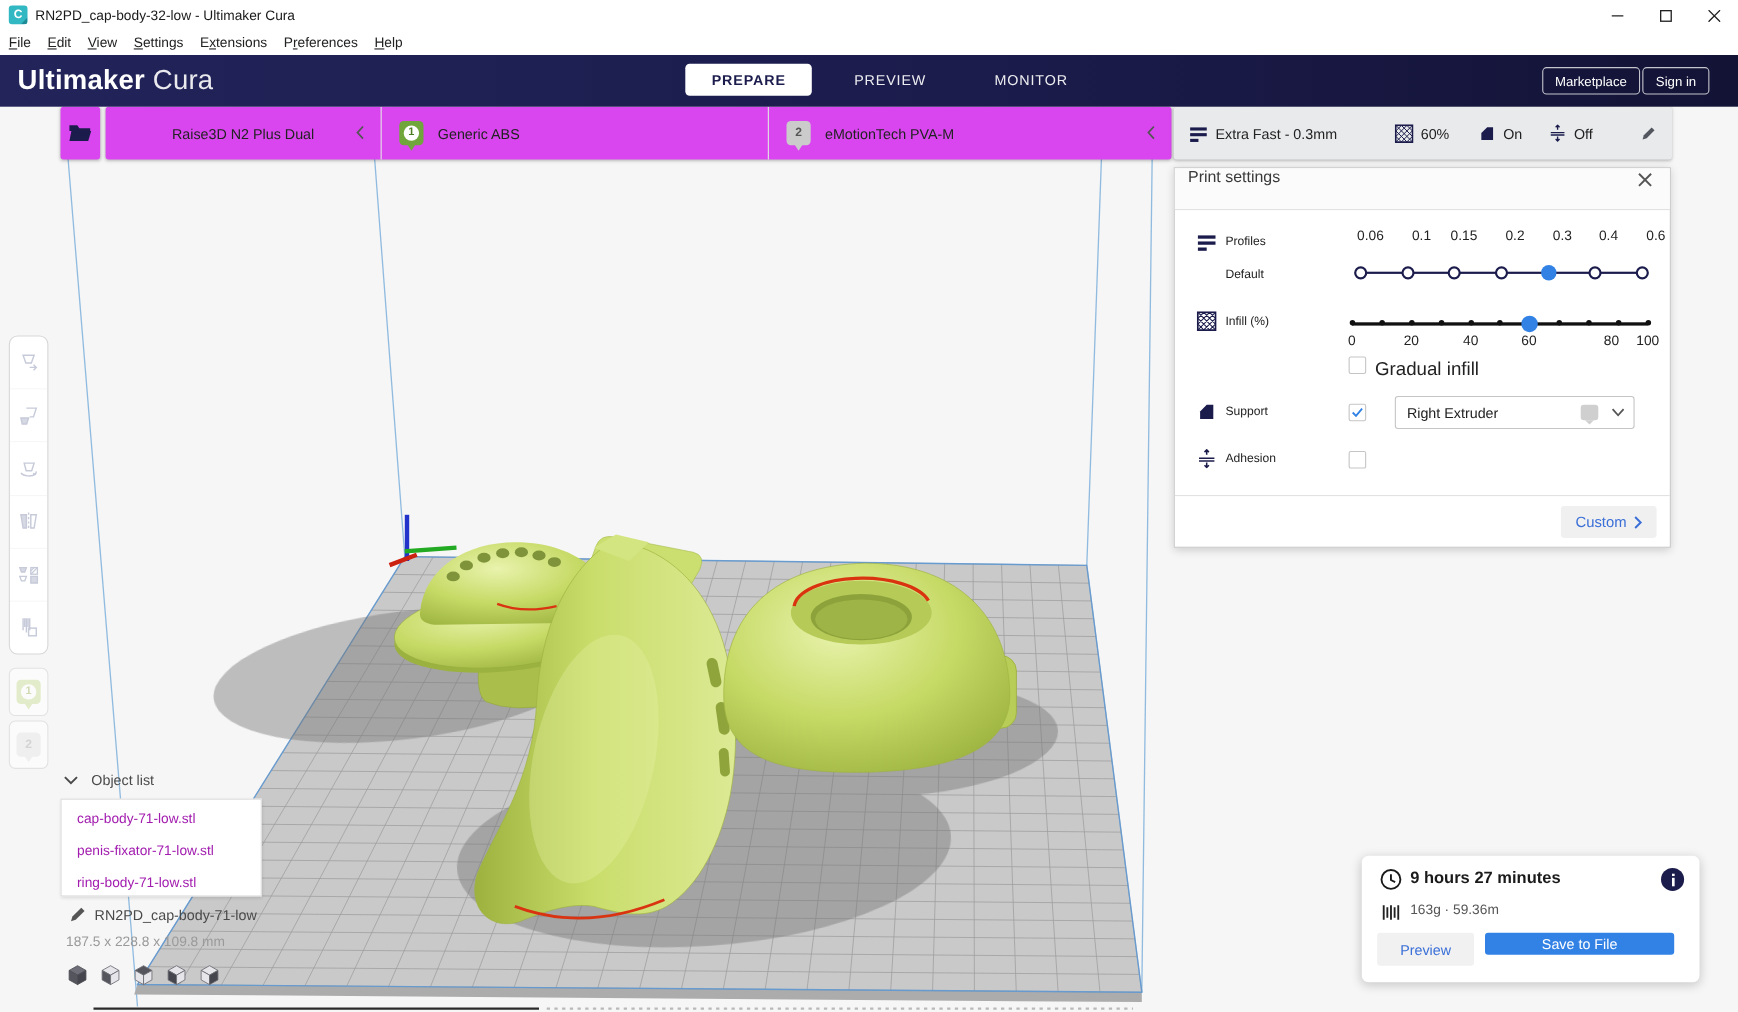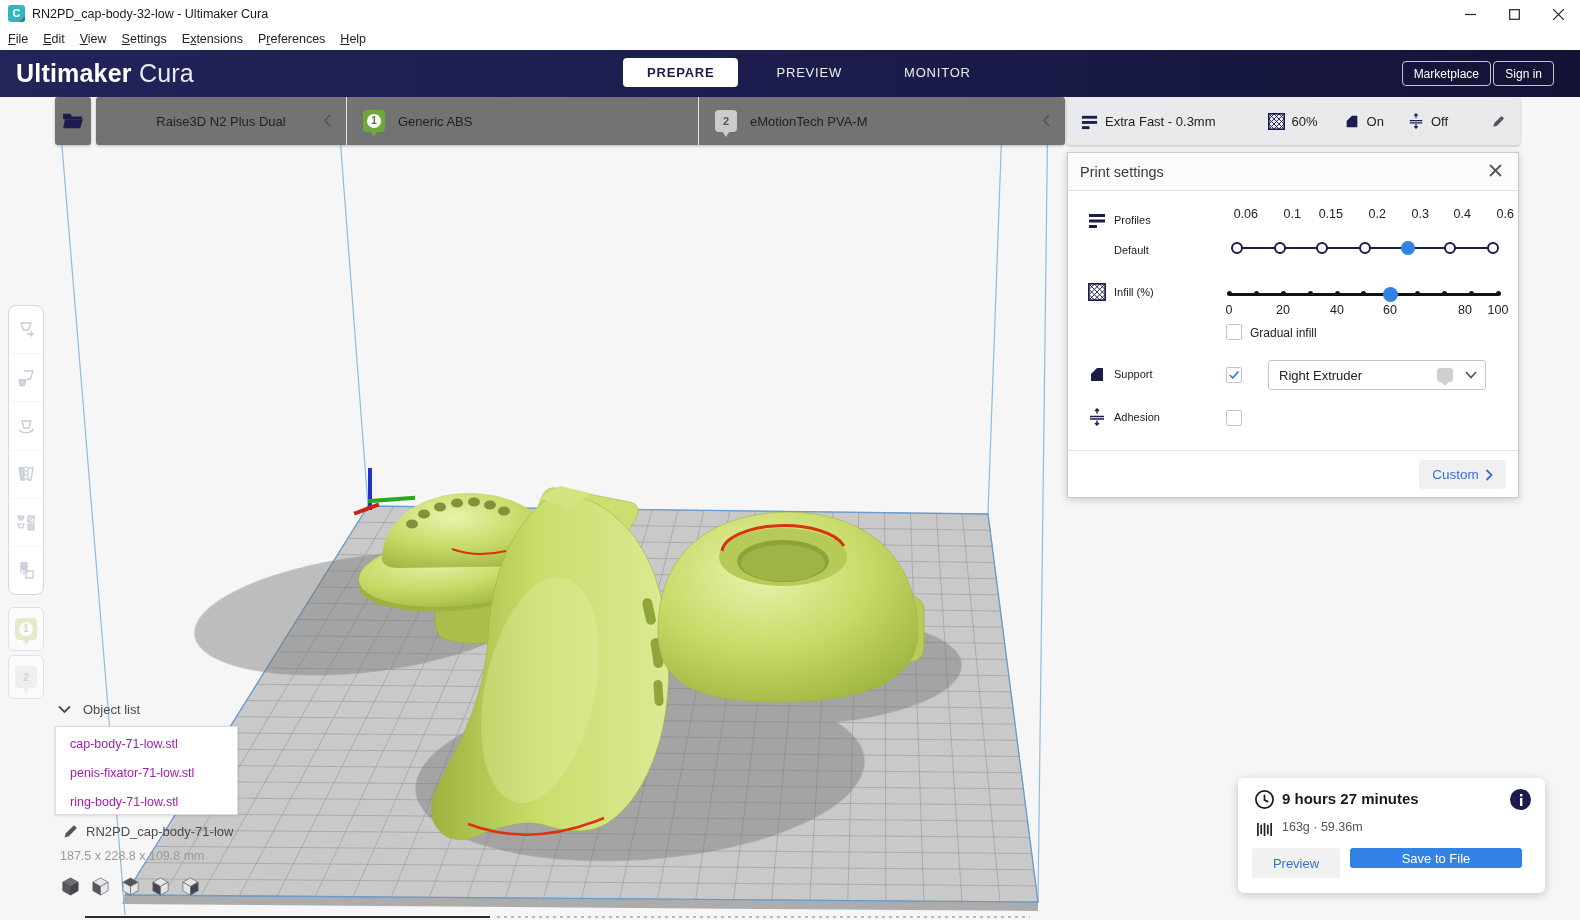--- a/index.html
+++ b/index.html
@@ -23,40 +23,40 @@
   #header { left:0; top:50px; width:1580px; height:47px; background:linear-gradient(90deg,#22245a 0%,#1b1c4c 55%,#131336 100%); z-index:40; }
   #brand { left:16px; top:9px; color:#fff; font-size:25px; letter-spacing:.2px; }
   #brand b { font-weight:bold; } #brand span { font-weight:300; opacity:.9; }
   #stage-tabs { left:623px; top:8px; display:flex; gap:14px; align-items:center; }
   .stage-tab { padding:7px 24px; font-size:13px; letter-spacing:.8px; color:rgba(255,255,255,.92); border-radius:4px; cursor:pointer;}
   .stage-tab.active { background:#fff; color:#1b1c4c; font-weight:bold; }
   .hdr-btn { top:11px; height:25px; border:1px solid rgba(255,255,255,.75); border-radius:4px; color:#fff; font-size:12px; display:flex; align-items:center; padding:0 11px; cursor:pointer; }
   #btn-marketplace { right:89px; } #btn-signin { right:26px; }
 
   
-  .card { background:#737373; box-shadow:0 1px 3px rgba(0,0,0,.25); border-radius:3px; z-index:20; }
+  .card { background:#d946ef; box-shadow:0 1px 3px rgba(0,0,0,.25); border-radius:3px; z-index:20; }
   #folder-card { left:55px; top:97px; width:36px; height:48px; display:flex; align-items:center; justify-content:center; cursor:pointer;}
   #config-card { left:96px; top:97px; width:969px; height:48px; display:flex; }
   .cfg-sec { height:100%; display:flex; align-items:center; position:relative; cursor:pointer;}
   #sec-printer { width:250px; } #sec-ext1 { width:352px; border-left:1px solid #e4e4e4;} #sec-ext2 { width:367px; border-left:1px solid #e4e4e4;}
   .cfg-label { font-size:13px; color:#222; }
   #printer-name { margin:0 auto; }
   .chev-l { position:absolute; right:14px; top:16px; }
   .marker { width:22px; height:22px; border-radius:4px; position:relative; display:flex; align-items:center; justify-content:center; }
   .marker::after { content:""; position:absolute; left:7px; bottom:-5px; border:4px solid transparent; border-top-width:6px; border-bottom:0; }
   .marker.green { background:#71a63c; } .marker.green::after{ border-top-color:#71a63c; }
   .marker.green .mnum { width:14px; height:14px; background:#fff; border-radius:50%; color:#4c7d22; font-size:10px; font-weight:bold; text-align:center; line-height:14px;}
   .marker.gray { background:#cbcbcb; } .marker.gray::after{ border-top-color:#cbcbcb; }
   .marker.gray .mnum { color:#555; font-size:11px; font-weight:bold; }
   #summary-card { left:1067px; top:97px; width:453px; height:48px; background:#e9eaec; display:flex; align-items:center; cursor:pointer; }
   .sum-item { display:flex; align-items:center; gap:7px; font-size:13px; color:#222; }
 
   
   #panel { left:1067px; top:152px; width:452px; height:346px; background:#fff; border:1px solid #c9c9c9; box-shadow:0 2px 8px rgba(0,0,0,.18); z-index:25; }
-  #panel-hd { left:0; top:0; width:100%; height:38px; background:#fbfbfb; border-bottom:1px solid #e2e2e2; display:flex; align-items:center; padding:0 12px; }
+  #panel-hd { left:0; top:0; width:100%; height:38px; background:#fbfbfb; border-bottom:1px solid #e2e2e2; display:flex; align-items:flex-start; padding:0 12px; }
   #panel-title { font-size:14.5px; color:#3a3a3a; }
   #panel-close { margin-left:auto; cursor:pointer; padding:4px; }
   .row-icon { left:20px; width:18px; height:18px; }
   .row-label { left:46px; font-size:11px; color:#222; }
   .tick-label { position:absolute; width:42px; text-align:right; font-size:12.5px; color:#222; top:0; }
   #prof-slider-line { left:169px; top:94px; width:256px; height:2px; background:#1b1c4c; }
   .prof-dot { position:absolute; top:89px; width:12px; height:12px; border-radius:50%; background:#fff; border:2px solid #1b1c4c; cursor:pointer; }
   .prof-dot.sel { width:14px; height:14px; top:88px; background:#3282e6; border:none; }
   #infill-track { left:161px; top:140px; width:269px; height:2.5px; background:#111; }
   .in-tick { position:absolute; top:138px; width:5px; height:5px; border-radius:50%; background:#111; }
@@ -407,21 +407,21 @@
   <div id="infill-handle" class="abs"></div>
   <div class="abs" style="left:0;top:0;width:452px">
     <span class="in-label" style="left:143px">0</span>
     <span class="in-label" style="left:197px">20</span>
     <span class="in-label" style="left:251px">40</span>
     <span class="in-label" style="left:304px">60</span>
     <span class="in-label" style="left:379px">80</span>
     <span class="in-label" style="left:412px">100</span>
   </div>
   <div class="checkbox" style="left:158px;top:171px"></div>
-  <span class="abs" style="left:182px;top:173px;font-size:12px;color:#222">Gradual infill</span>
+  <span class="abs" style="left:182px;top:173px;font-size:17px;color:#222">Gradual infill</span>
 
   <svg class="abs row-icon" style="top:212px" viewBox="0 0 18 18">
     <path d="M3 16 V9 L9 3 H15 V16 Z" fill="#1b1c4c"></path>
   </svg>
   <span class="abs row-label" style="top:215px">Support</span>
   <div class="checkbox" style="left:158px;top:214px">
     <svg width="12" height="12" viewBox="0 0 14 14">
         <polyline points="2,7 5.5,10.5 12,3" fill="none" stroke="#3282e6" stroke-width="2"></polyline>
       </svg>
   </div>

